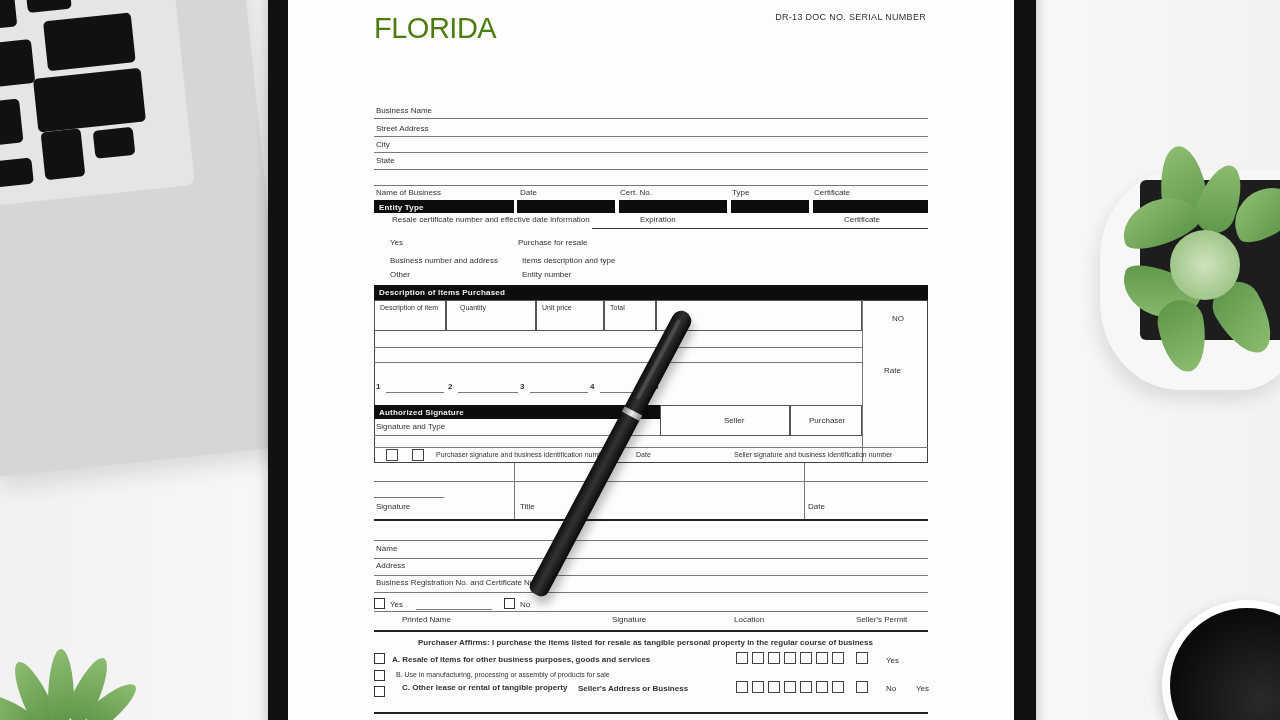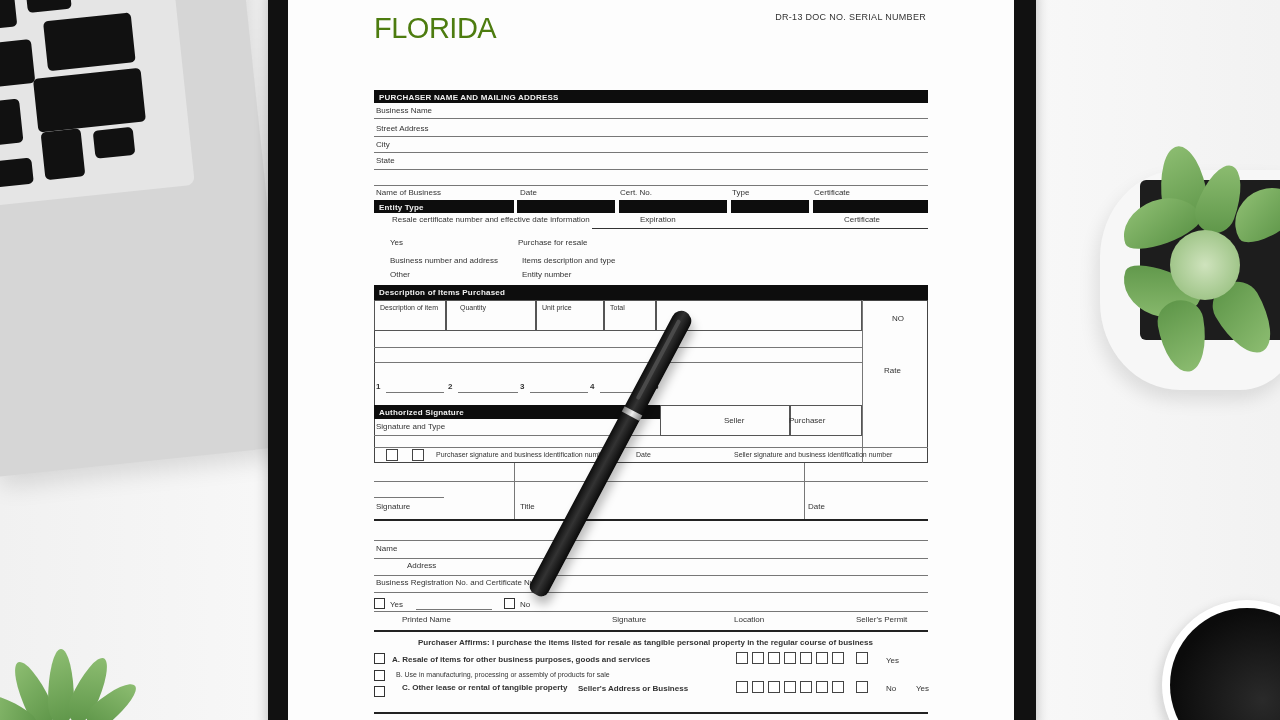--- a/index.html
+++ b/index.html
@@ -121,21 +121,20 @@
   <div class="inner"></div>
 </div>
 
 <div class="clipboard"></div>
 <div class="paper"></div>
 
 <div class="form">
   <div class="title1">FLORIDA</div>
   <div class="form-code">DR-13 DOC NO. SERIAL NUMBER</div>
 
-  <div class="bar" style="left:2px;top:90px;width:554px;height:13px;">PURCHASER NAME AND MAILING ADDRESS</div>
   <div class="lbl" style="left:4px;top:106px;">Business Name</div>
   <div class="line" style="left:2px;top:118px;width:554px;"></div>
   <div class="lbl" style="left:4px;top:124px;">Street Address</div>
   <div class="line" style="left:2px;top:136px;width:554px;"></div>
   <div class="lbl" style="left:4px;top:140px;">City</div>
   <div class="line" style="left:2px;top:152px;width:554px;"></div>
   <div class="lbl" style="left:4px;top:156px;">State</div>
   <div class="line" style="left:2px;top:169px;width:554px;"></div>
   <div class="line" style="left:2px;top:185px;width:554px;"></div>
 
@@ -189,41 +188,41 @@
   <div class="lbl" style="left:218px;top:382px;font-weight:bold;">4</div>
   <div class="line" style="left:228px;top:392px;width:50px;"></div>
   <div class="lbl" style="left:282px;top:382px;font-weight:bold;">5</div>
 
   <div class="bar" style="left:2px;top:405px;width:286px;height:14px;">Authorized Signature</div>
   <div class="lbl" style="left:4px;top:422px;">Signature and Type</div>
   <div class="line" style="left:2px;top:435px;width:286px;"></div>
   <div class="cell" style="left:288px;top:405px;width:130px;height:31px;"></div>
   <div class="lbl" style="left:352px;top:416px;">Seller</div>
   <div class="cell" style="left:418px;top:405px;width:72px;height:31px;"></div>
-  <div class="lbl" style="left:402px;top:416px;padding-left:15px;">Purchaser</div>
+  <div class="lbl" style="left:422px;top:416px;padding-left:15px;">Purchaser</div>
   <div class="line" style="left:2px;top:447px;width:554px;"></div>
   <div class="mini" style="left:14px;top:449px;"></div>
   <div class="mini" style="left:40px;top:449px;"></div>
   <div class="lbl" style="left:64px;top:451px;font-size:7px;">Purchaser signature and business identification number</div>
   <div class="lbl" style="left:264px;top:451px;font-size:7px;">Date</div>
   <div class="lbl" style="left:362px;top:451px;font-size:7px;">Seller signature and business identification number</div>
 
   <div class="line" style="left:142px;top:463px;width:1px;height:58px;"></div>
   <div class="line" style="left:432px;top:463px;width:1px;height:58px;"></div>
   <div class="line" style="left:2px;top:481px;width:554px;"></div>
   <div class="line" style="left:2px;top:497px;width:70px;"></div>
   <div class="lbl" style="left:4px;top:502px;">Signature</div>
   <div class="lbl" style="left:148px;top:502px;">Title</div>
   <div class="lbl" style="left:436px;top:502px;">Date</div>
   <div class="hline" style="left:2px;top:519px;width:554px;"></div>
 
   <div class="line" style="left:2px;top:540px;width:554px;"></div>
   <div class="lbl" style="left:4px;top:544px;">Name</div>
   <div class="line" style="left:2px;top:558px;width:554px;"></div>
-  <div class="lbl" style="left:4px;top:561px;margin-left:31px;">Address</div>
+  <div class="lbl" style="left:4px;top:561px;">Address</div>
   <div class="line" style="left:2px;top:575px;width:554px;"></div>
   <div class="lbl" style="left:4px;top:578px;">Business Registration No. and Certificate Number</div>
   <div class="line" style="left:2px;top:592px;width:554px;"></div>
   <div class="chk" style="left:2px;top:598px;"></div>
   <div class="lbl" style="left:18px;top:600px;">Yes</div>
   <div class="line" style="left:44px;top:609px;width:76px;"></div>
   <div class="chk" style="left:132px;top:598px;"></div>
   <div class="lbl" style="left:148px;top:600px;">No</div>
   <div class="line" style="left:2px;top:611px;width:554px;"></div>
   <div class="lbl" style="left:30px;top:615px;">Printed Name</div>

